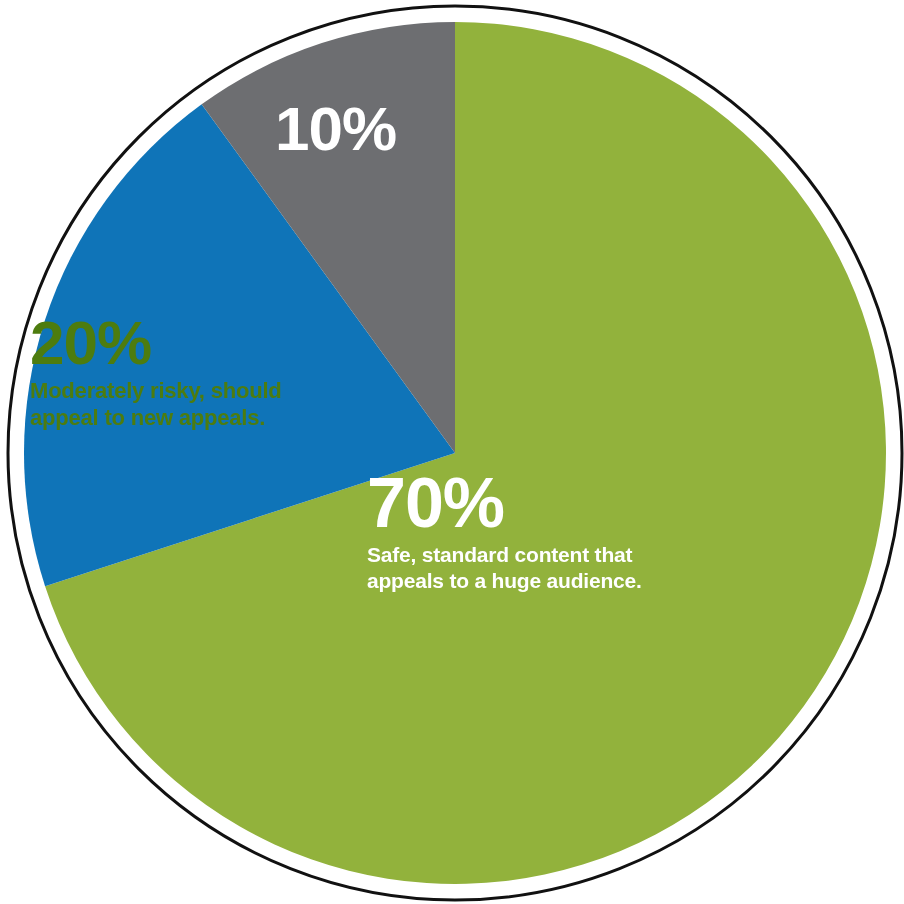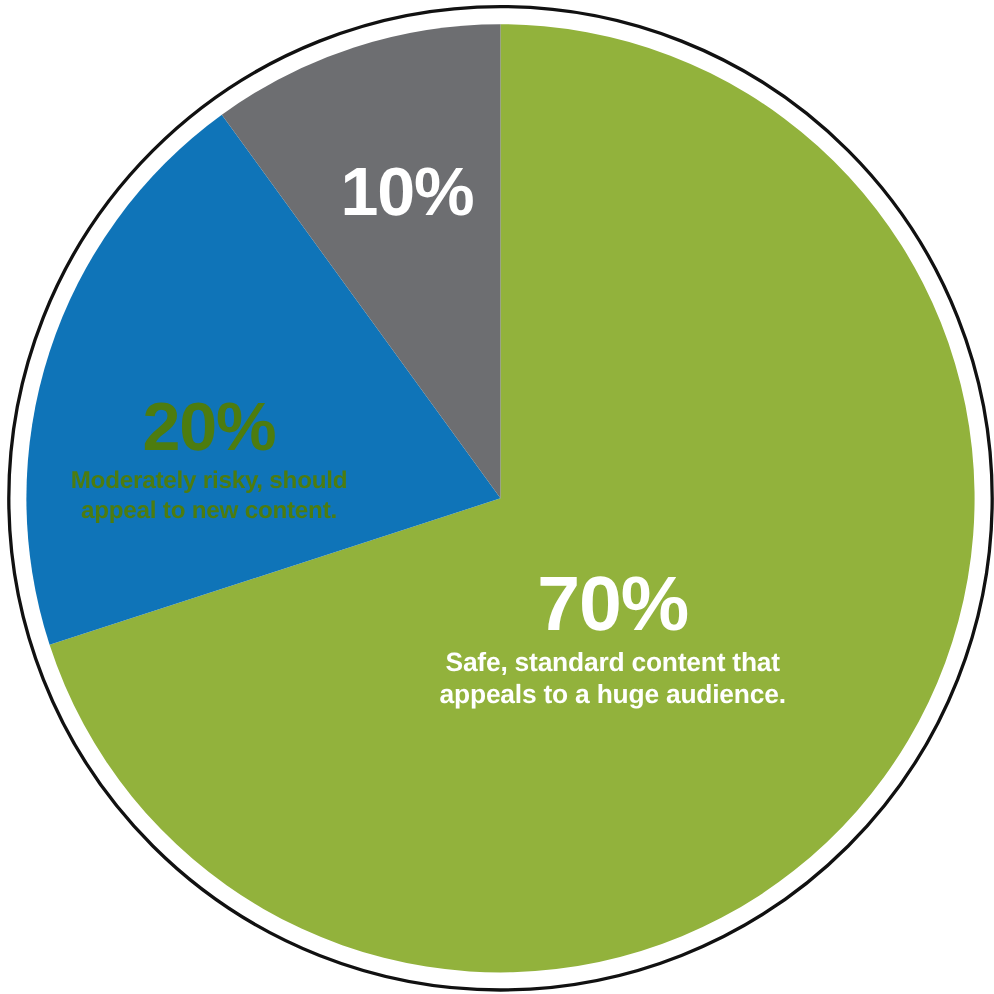--- a/index.html
+++ b/index.html
@@ -22,38 +22,36 @@
     position: absolute;
     left: 0;
     top: 0;
     width: 904px;
     height: 904px;
     display: block;
   }
   .slice-label {
     position: absolute;
     color: #ffffff;
-    text-align: center;
     line-height: 1.0;
     pointer-events: none;
-    margin-top: 46px;
     -webkit-font-smoothing: antialiased;
   }
   .pct {
     display: block;
     font-size: 70px;
     font-weight: 700;
     letter-spacing: -1px;
     line-height: 1.0;
     margin: 0 0 4px 0;
     white-space: nowrap;
   }
   .desc {
     display: block;
-    font-size: 24px;
+    font-size: 21px;
     font-weight: 700;
     line-height: 1.22;
     letter-spacing: -0.2px;
     white-space: pre-line;
   }
 
   
   #label-green {
     left: 367px;
     top: 468px;
@@ -94,20 +92,20 @@
 
   <div class="slice-label" id="label-green" style="color: rgb(255, 255, 255);">
     <span class="pct">70%</span>
     <span class="desc">Safe, standard content that
 appeals to a huge audience.</span>
   </div>
 
   <div class="slice-label" id="label-blue" style="color: #4d7c0f;">
     <span class="pct">20%</span>
     <span class="desc">Moderately risky, should
-appeal to new content.</span>
+appeal to new appeals.</span>
   </div>
 
   <div class="slice-label" id="label-gray" style="color: rgb(255, 255, 255);">
     <span class="pct">10%</span>
   </div>
 
 </div>
 
 </body></html>

